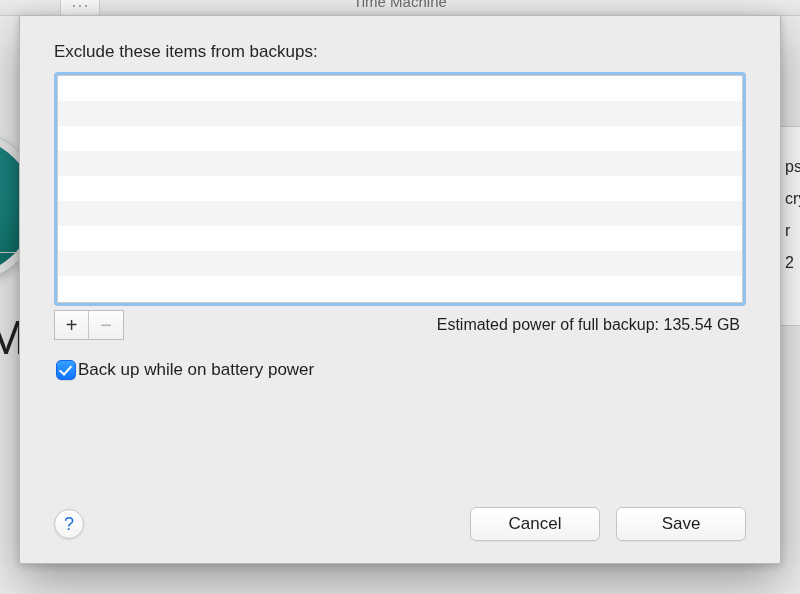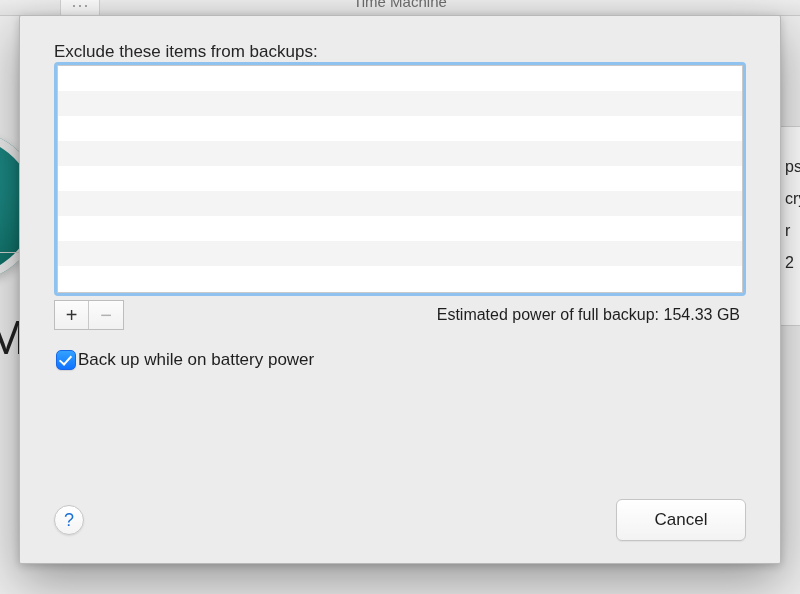--- a/index.html
+++ b/index.html
@@ -97,20 +97,21 @@
     border-radius: 2px;
     box-shadow: 0 18px 50px rgba(0,0,0,0.35), 0 2px 8px rgba(0,0,0,0.18);
     padding: 26px 34px 22px 34px;
     display: flex;
     flex-direction: column;
   }
 
   .heading {
     font-size: 17px;
     color: #252525;
+    margin-bottom: 10px;
   }
 
   .listbox-wrap {
     border: 3px solid #8fc2ef;
     border-radius: 4px;
     box-shadow: 0 0 0 1px rgba(0,0,0,0.04) inset;
   }
   .listbox {
     background: #fff;
     height: 228px;
@@ -207,21 +208,21 @@
     align-items: center;
     justify-content: center;
     cursor: pointer;
   }
   .footer-buttons {
     display: flex;
     gap: 16px;
   }
   .mac-btn {
     min-width: 130px;
-    height: 42px;
+    height: 34px;
     padding: 0 24px;
     background: linear-gradient(#ffffff,#f3f3f3);
     border: 1px solid #c5c5c5;
     border-radius: 6px;
     font-size: 17px;
     color: #1e1e1e;
     box-shadow: 0 1px 1px rgba(0,0,0,0.06);
     cursor: pointer;
     font-family: inherit;
   }
@@ -267,33 +268,34 @@
   <div class="under-list">
     <div class="add-remove">
       <button>
         <span>+</span>
       </button>
       <button>
         <span>−</span>
       </button>
     </div>
     <div class="estimate">
-      <span>Estimated power of full backup: </span><span>154.33 GB</span>
+      <span>Estimated power of full backup: </span><span>135.54 GB</span>
     </div>
   </div>
 
   <div class="checks">
     <label class="check-row">
       <span class="chk"></span>
       <span>Back up while on battery power</span>
     </label>
   </div>
 
   <div class="sheet-footer">
     <div class="help-btn">
       <span>?</span>
     </div>
     <div class="footer-buttons">
       <button class="mac-btn">Cancel</button>
+      <button class="mac-btn">Save</button>
     </div>
   </div>
 
 </div>
 
 </body></html>

